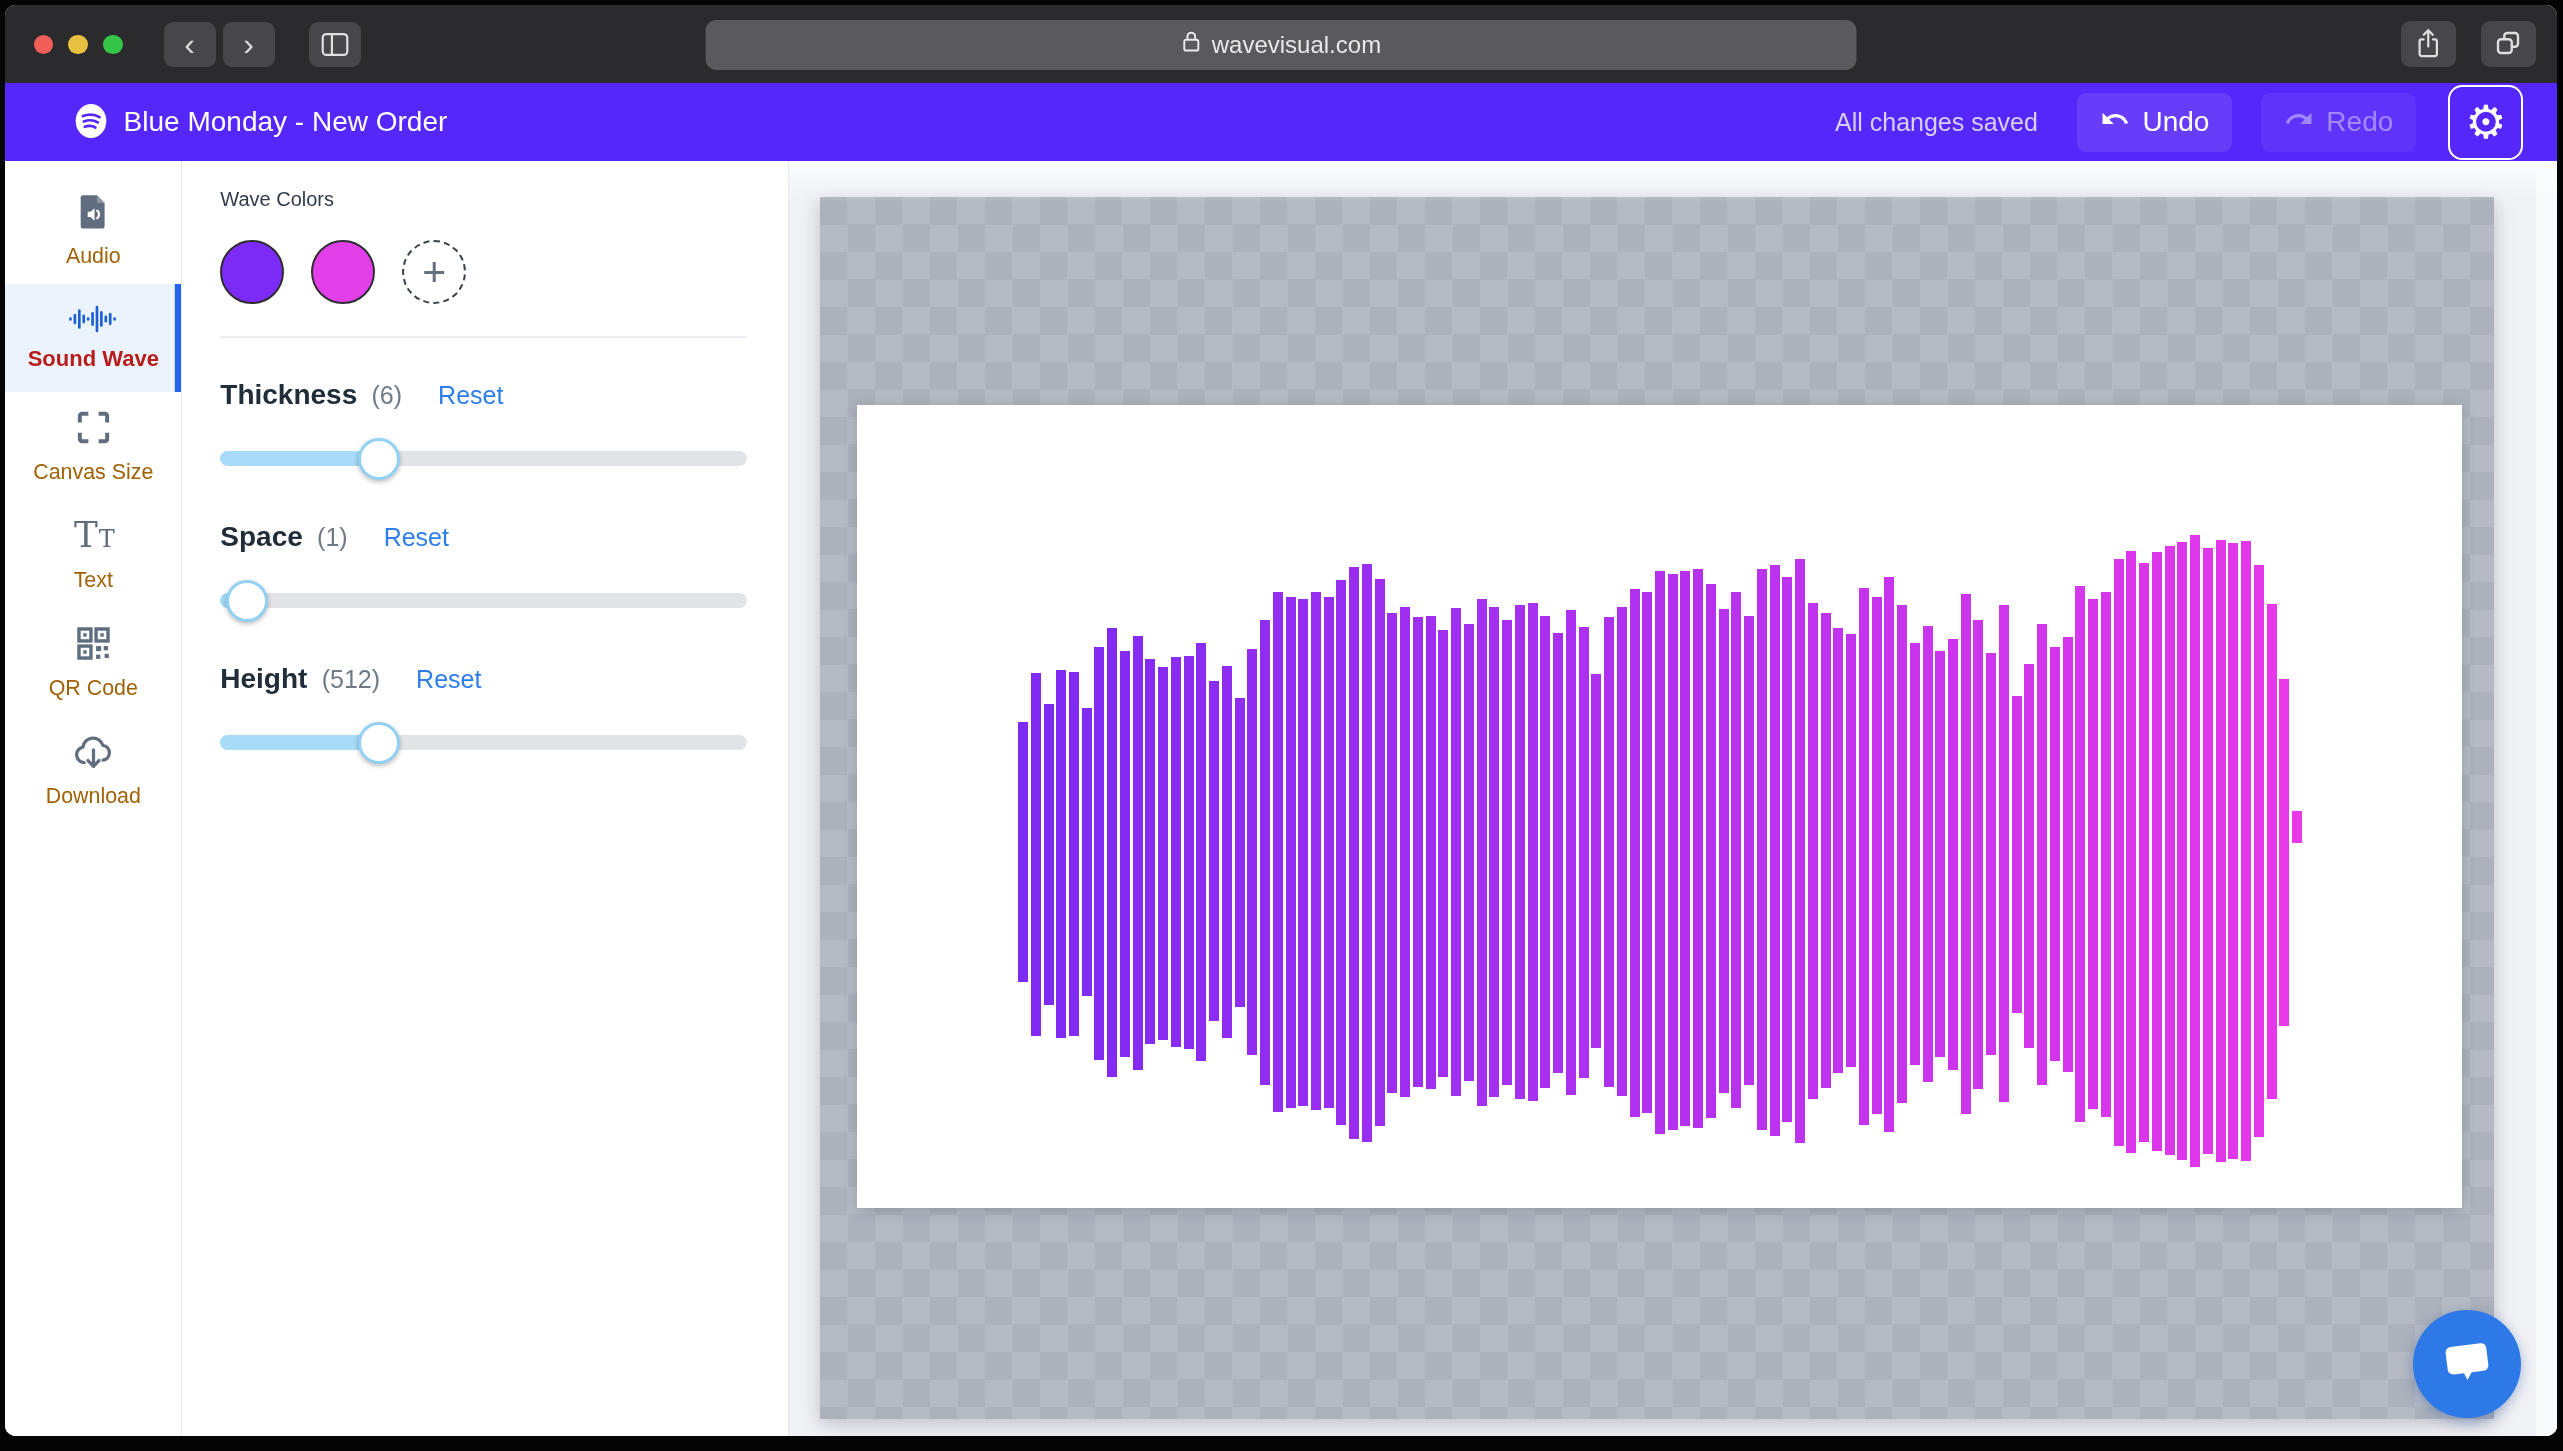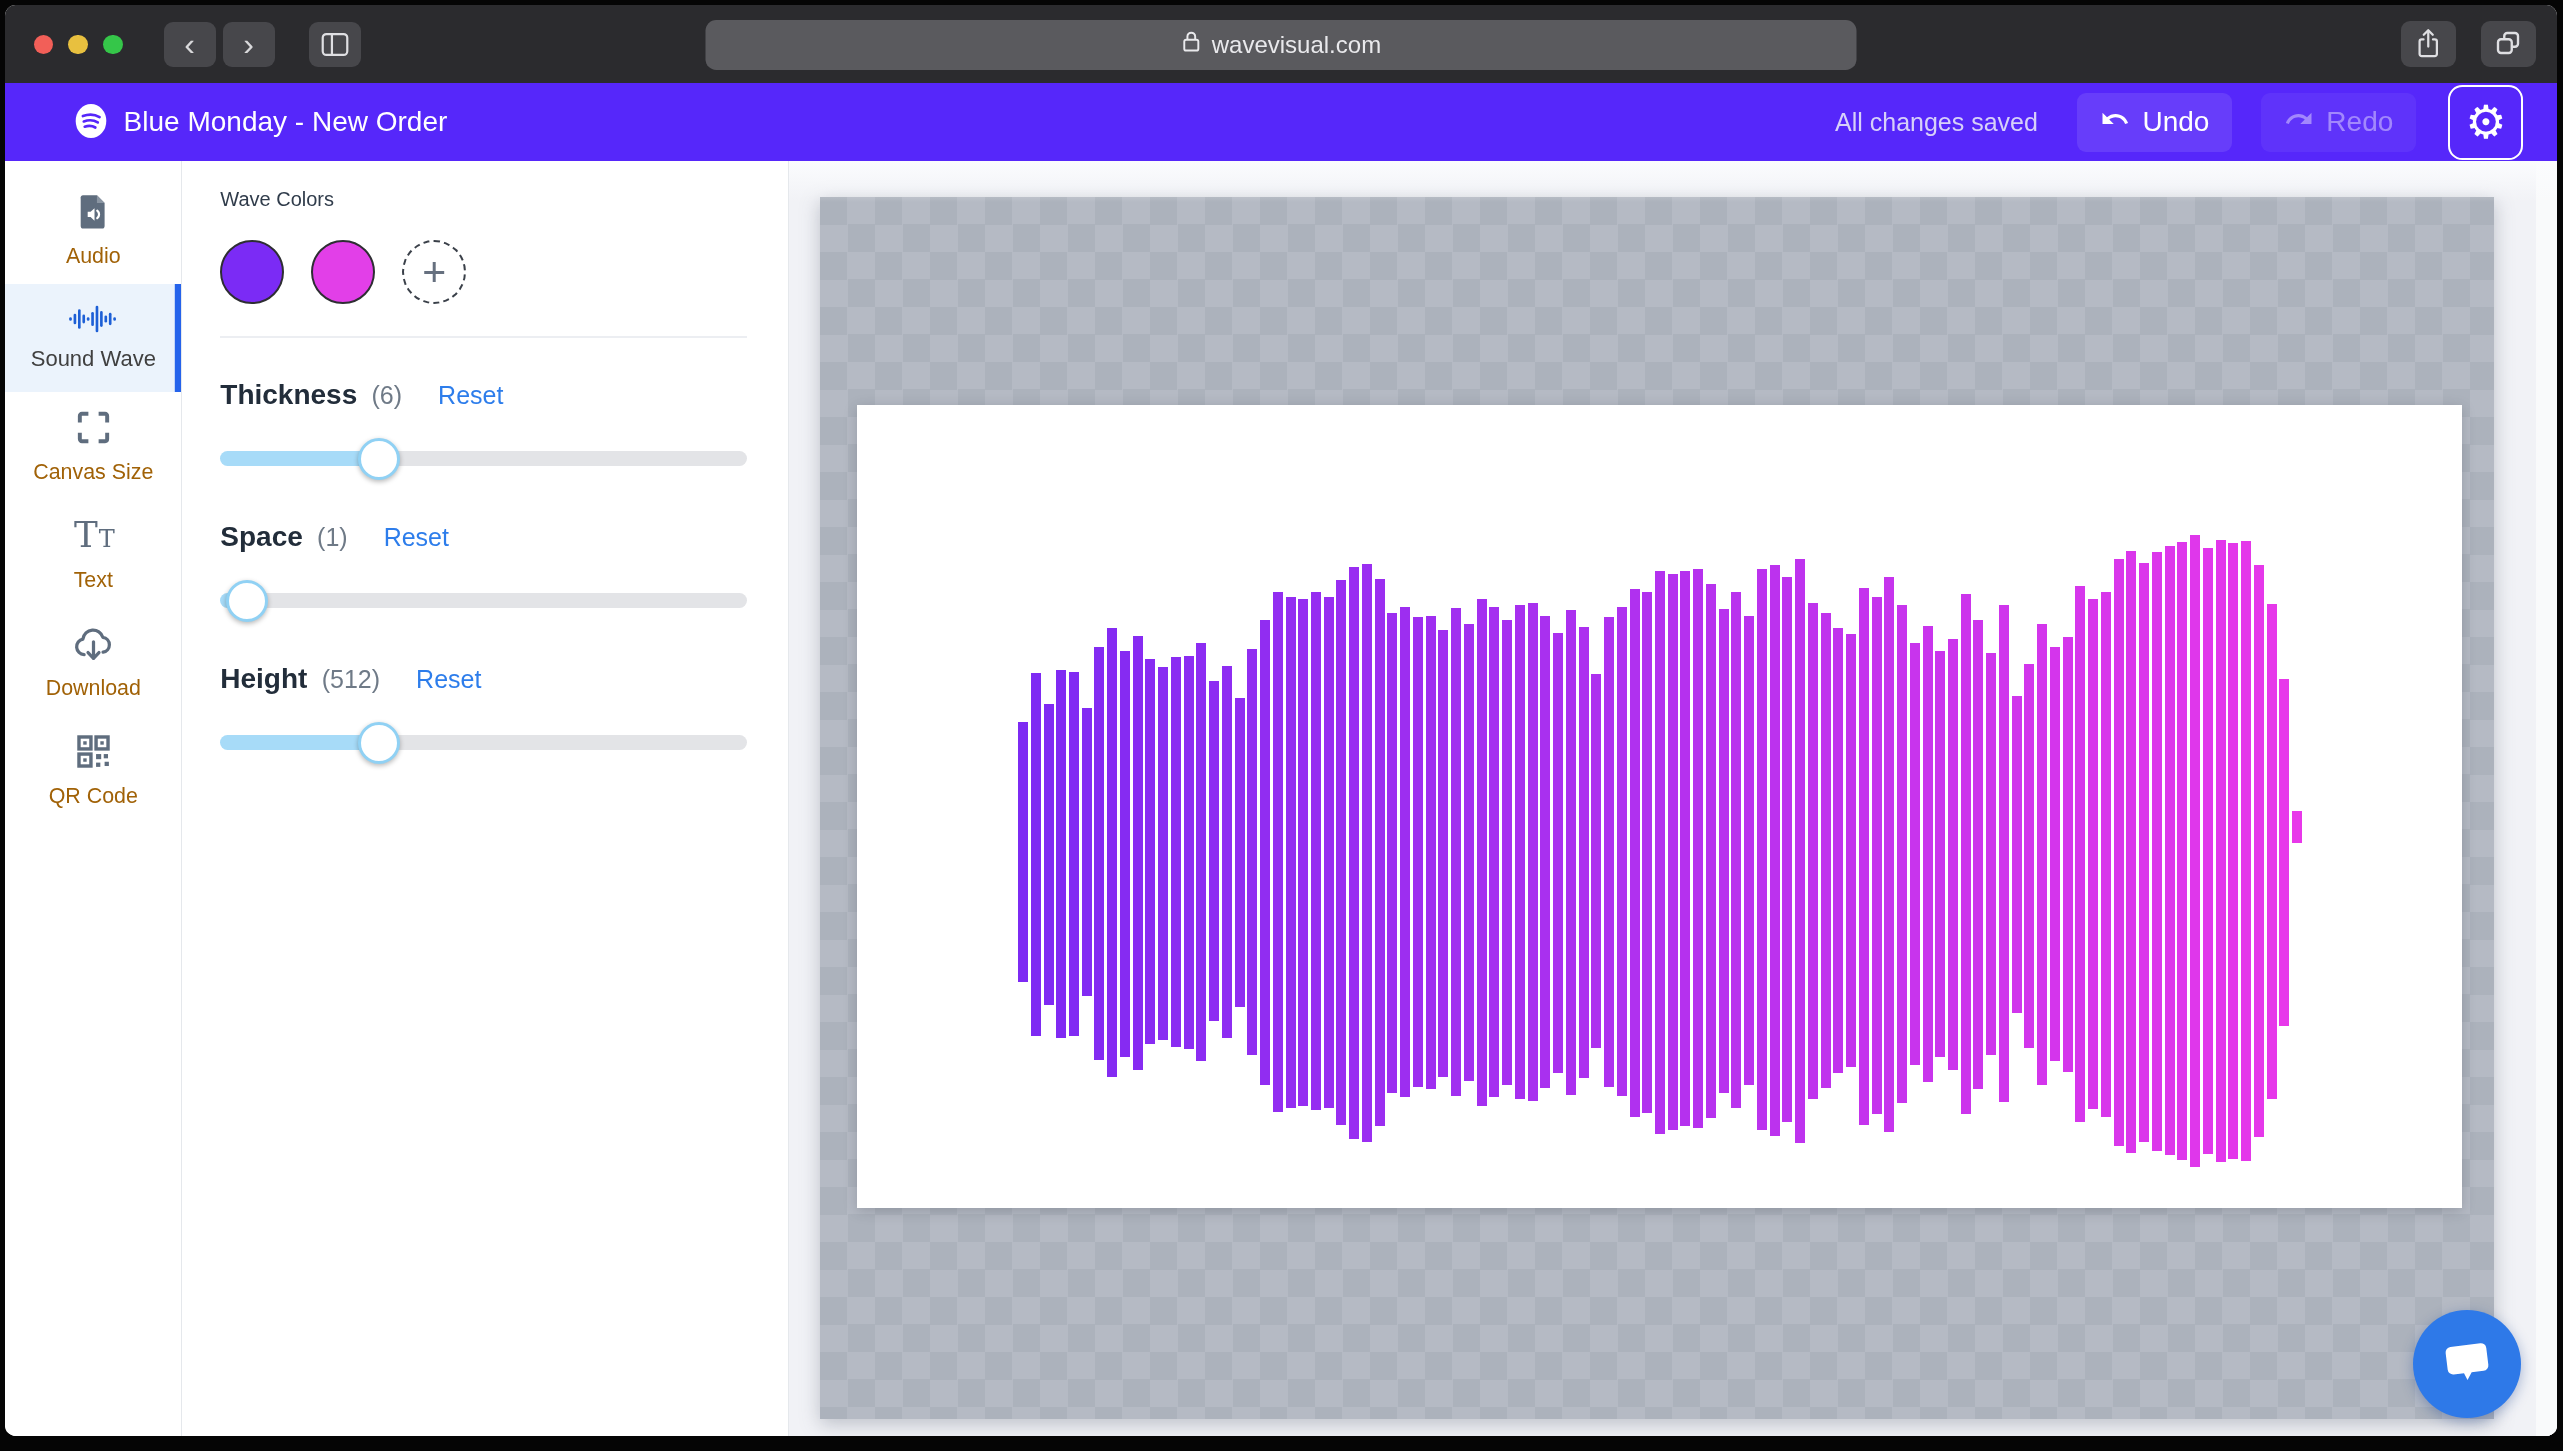--- a/index.html
+++ b/index.html
@@ -70,21 +70,21 @@
   .icon-rail{
     width:177px;flex:0 0 177px;border-right:1.8px solid #e5e8ec;box-sizing:border-box;
     padding-top:14.3px;display:flex;flex-direction:column;
   }
   .rail-item{
     height:108px;display:flex;flex-direction:column;align-items:center;justify-content:center;
     gap:9px;color:#5f6d7e;
   }
   .rail-item .lbl{font-size:21.4px;color:#a16207;}
   .rail-item.selected{background:#ebf3fc;box-shadow:inset -6.2px 0 0 #2563eb;}
-  .rail-item.selected .lbl{color:#404040;font-weight:normal;font-size:22px;}
+  .rail-item.selected .lbl{color:#b91c1c;font-weight:bold;font-size:22px;}
   
   .panel{
     width:607px;flex:0 0 607px;border-right:1.8px solid #e5e8ec;box-sizing:border-box;
     padding:27px 41px 0 38px;position:relative;background:#fff;
   }
   .panel-title{font-size:20px;color:#303c4b;margin:0 0 29px 0;font-weight:normal;}
   .swatch-row{display:flex;align-items:center;gap:27px;}
   .swatch{width:64px;height:64px;border-radius:50%;border:2.7px solid #2e2e33;box-sizing:border-box;}
   .swatch.add{
     background:#fff;border:2.7px dashed #3a4049;display:flex;align-items:center;justify-content:center;
@@ -269,46 +269,46 @@
         <span>
           <svg width="57" height="41" viewBox="0 0 64 46">
             <text x="10" y="36" font-family="DejaVu Serif, Liberation Serif, serif" font-size="40" fill="#5f6d7e">T</text>
             <text x="38" y="36" font-family="DejaVu Serif, Liberation Serif, serif" font-size="27" fill="#5f6d7e">T</text>
           </svg>
         </span>
         <span class="lbl">Text</span>
       </div>
       <div class="rail-item">
         <span>
-          <svg width="45" height="41" viewBox="0 0 26 24" fill="none" stroke="#5f6d7e" stroke-width="1.9" stroke-linecap="round" stroke-linejoin="round">
-            <path d="M7.5 18.5a4.6 4.6 0 0 1-.7-9.1 6 6 0 0 1 11.7-1 4.4 4.4 0 0 1 .1 8.7"></path>
-            <path d="M13 11v9.5"></path>
-            <path d="M9.8 17.3 13 20.7l3.2-3.4"></path>
-          </svg>
-        </span>
-        <span class="lbl">Download</span>
-      </div>
-      <div class="rail-item">
-        <span>
           <svg width="41" height="41" viewBox="0 0 24 24" fill="none" stroke="#5f6d7e" stroke-width="2">
             <rect x="3.5" y="3.5" width="7" height="7"></rect>
             <rect x="13.5" y="3.5" width="7" height="7"></rect>
             <rect x="3.5" y="13.5" width="7" height="7"></rect>
             <g fill="#5f6d7e" stroke="none">
               <rect x="6" y="6" width="2" height="2"></rect>
                 <rect x="16" y="6" width="2" height="2"></rect>
               <rect x="6" y="16" width="2" height="2"></rect>
               <rect x="13.5" y="13.5" width="3" height="3"></rect>
                 <rect x="18" y="13.5" width="2.5" height="2.5"></rect>
               <rect x="13.5" y="18.5" width="2.5" height="2.5"></rect>
                 <rect x="18.5" y="18" width="2.5" height="2.5"></rect>
             </g>
           </svg>
         </span>
         <span class="lbl">QR Code</span>
+      </div>
+      <div class="rail-item">
+        <span>
+          <svg width="45" height="41" viewBox="0 0 26 24" fill="none" stroke="#5f6d7e" stroke-width="1.9" stroke-linecap="round" stroke-linejoin="round">
+            <path d="M7.5 18.5a4.6 4.6 0 0 1-.7-9.1 6 6 0 0 1 11.7-1 4.4 4.4 0 0 1 .1 8.7"></path>
+            <path d="M13 11v9.5"></path>
+            <path d="M9.8 17.3 13 20.7l3.2-3.4"></path>
+          </svg>
+        </span>
+        <span class="lbl">Download</span>
       </div>
     </nav>
 
     <aside class="panel">
       <h2 class="panel-title">Wave Colors</h2>
       <div class="swatch-row">
         <div class="swatch" id="swatch1" style="background: rgb(123, 43, 245);"></div>
         <div class="swatch" id="swatch2" style="background: rgb(226, 63, 232);"></div>
         <div class="swatch add">
           <span>+</span>

